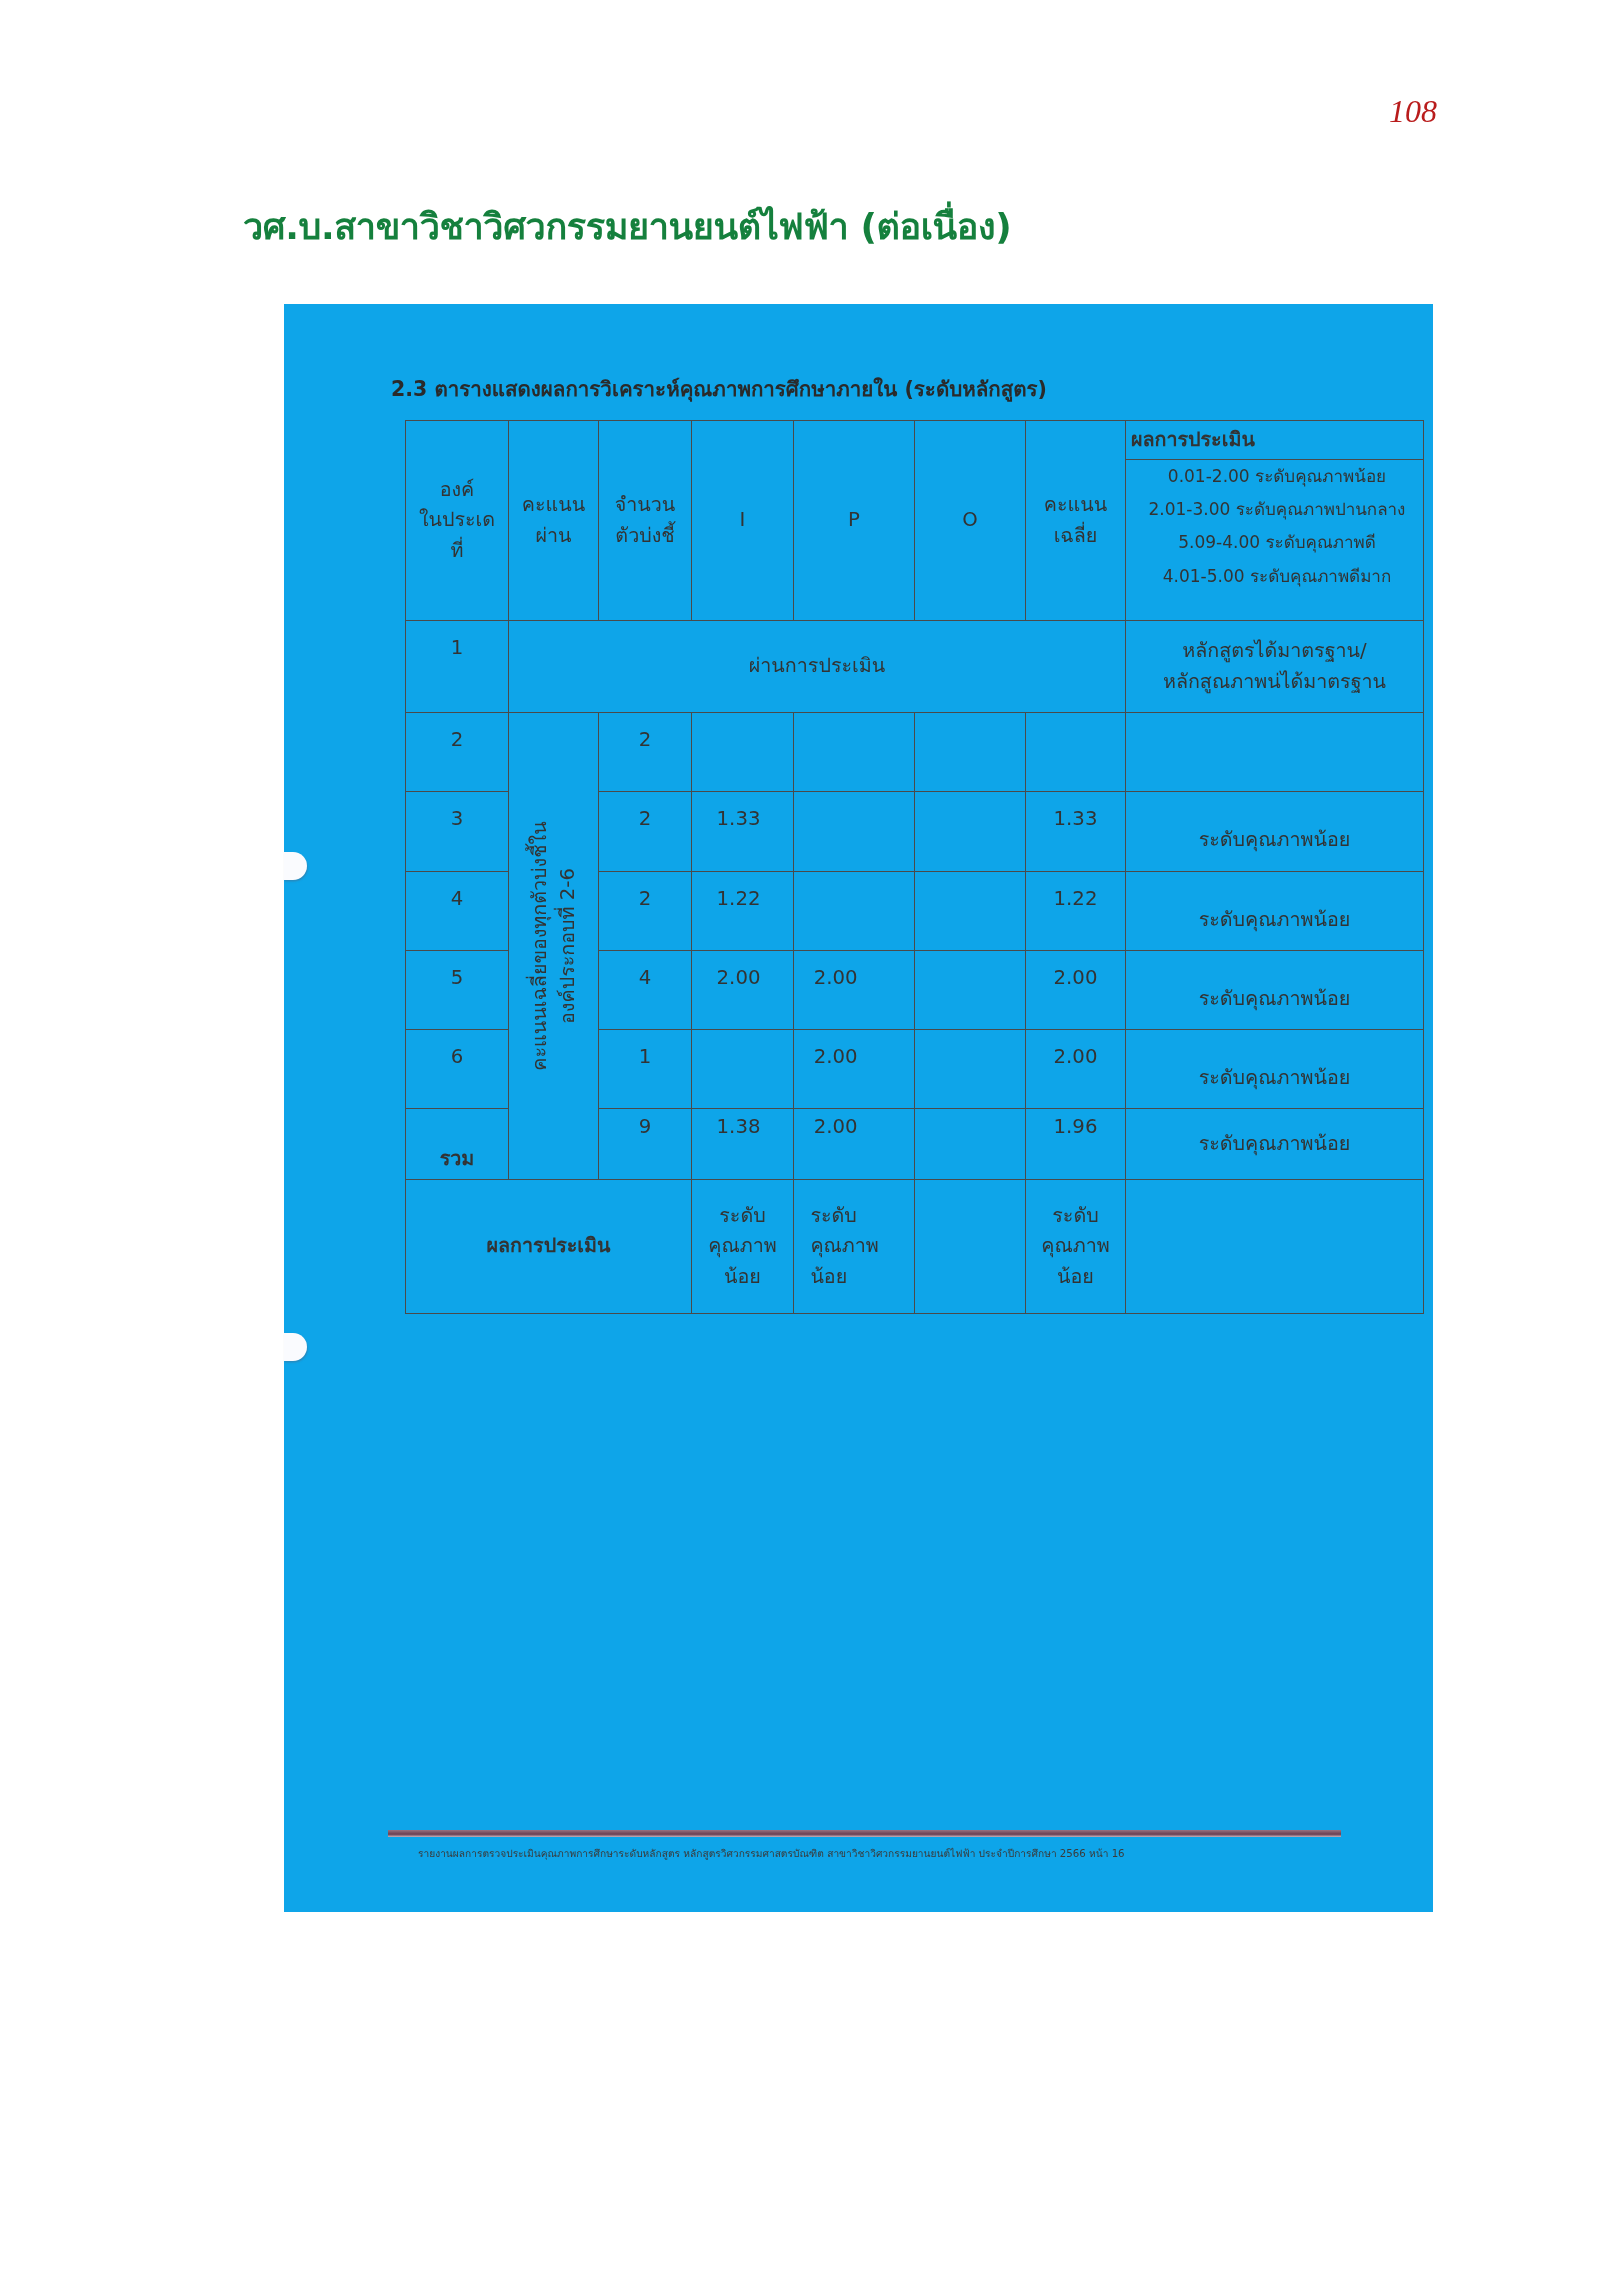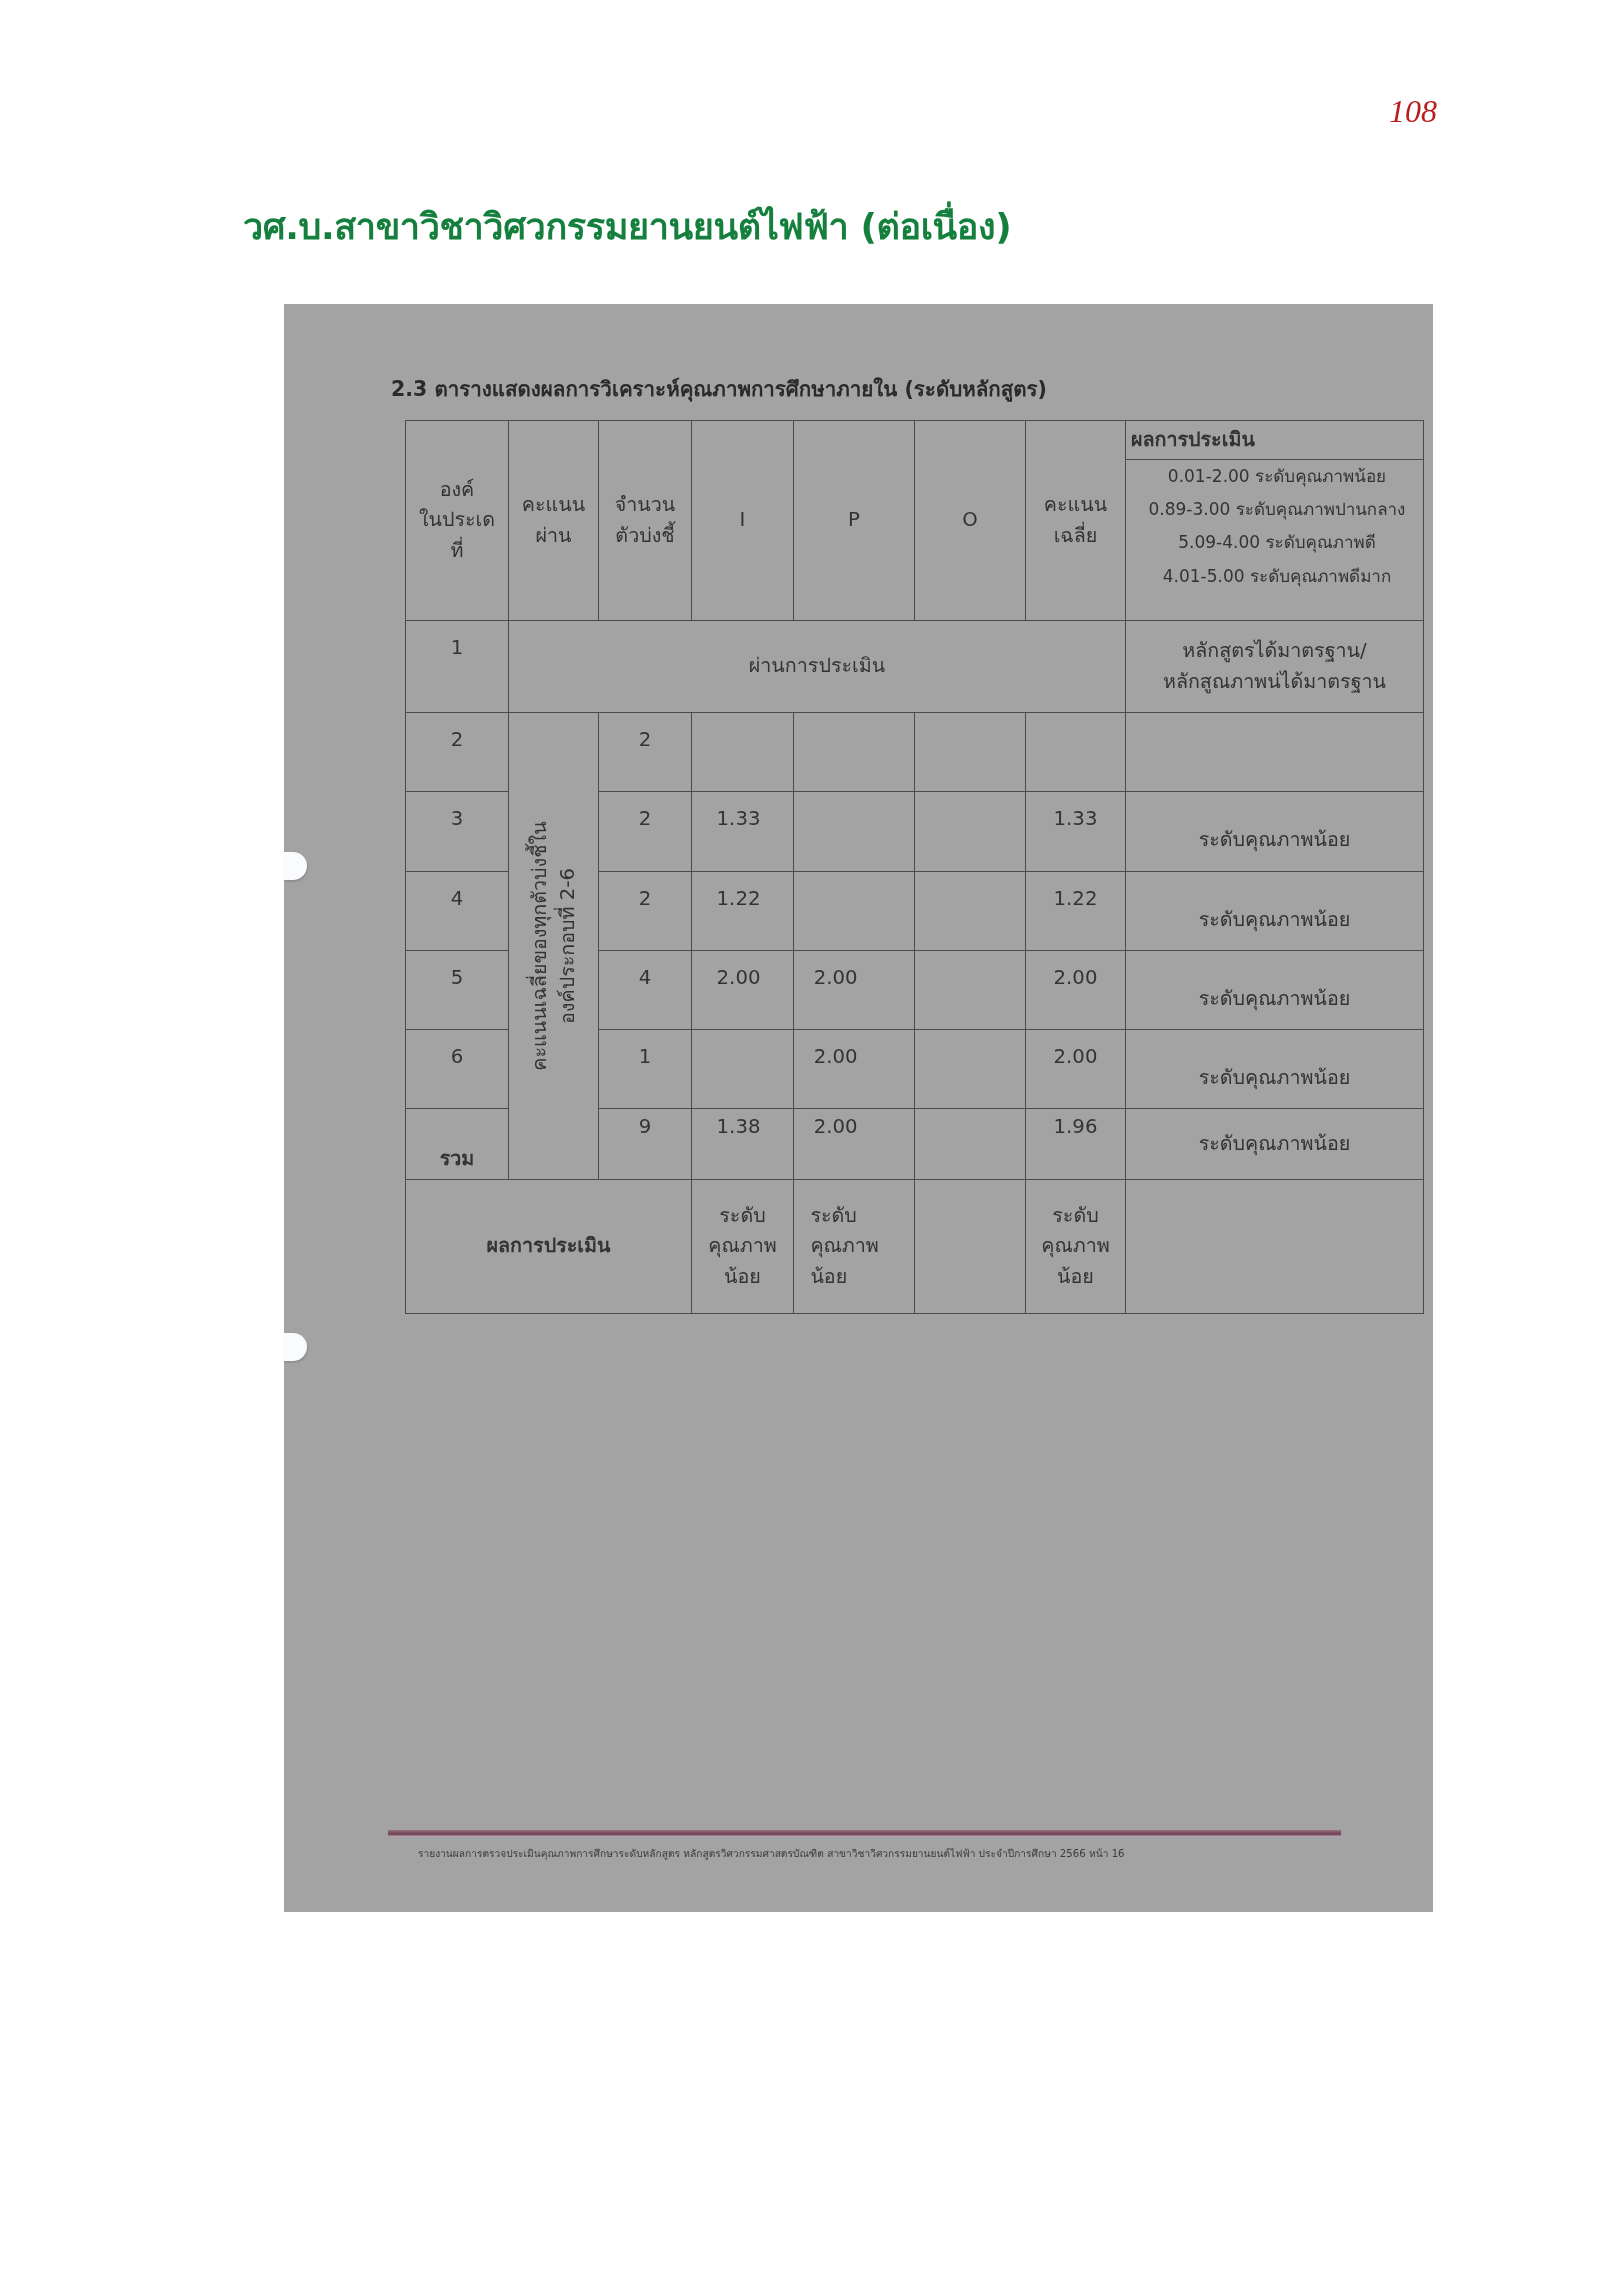--- a/index.html
+++ b/index.html
@@ -10,21 +10,21 @@
   .page-number {
     position: absolute; left: 1389px; top: 93px; font-size: 32px;
     font-family: "Liberation Serif", "DejaVu Serif", serif; color: #b91c1c; font-style: italic;
   }
   .page-heading {
     position: absolute; left: 243px; top: 198px; font-size: 36px; font-weight: bold; color: #15803d;
     font-family: "DejaVu Sans", sans-serif; letter-spacing: -0.4px;
   }
   .scan {
     position: absolute; left: 284px; top: 304px; width: 1149px; height: 1608px;
-    background: #a3a3a3;
+    background: #0ea5e9;
   }
   .punch { position: absolute; left: 0; width: 23px; height: 28px; background: #fafbfe;
     border-radius: 0 14.8px 14.8px 0; box-shadow: 0.8px 1.6px 1.6px rgba(90,90,110,0.35); }
   .punch.p1 { top: 548px; }
   .punch.p2 { top: 1029px; }
   .scan-title {
     position: absolute; left: 107px; top: 68px; font-size: 20.5px; font-weight: bold; color: #2a2a2a;
   }
   table.eval {
     position: absolute; left: 121px; top: 116px; width: 1017px; height: 891px;
@@ -95,21 +95,21 @@
       <td>I</td>
       <td>P</td>
       <td>O</td>
       <td>
         <div>คะแนน</div>
         <div>เฉลี่ย</div>
       </td>
       <td style="vertical-align:top; padding:0;">
         <span class="eval-header" style="border-bottom:1.6px solid #4a4a4a; padding:3.3px 4.9px;">ผลการประเมิน</span>
         <span class="scale-line">0.01-2.00 ระดับคุณภาพน้อย</span>
-        <span class="scale-line">0.89-3.00 ระดับคุณภาพปานกลาง</span>
+        <span class="scale-line">2.01-3.00 ระดับคุณภาพปานกลาง</span>
         <span class="scale-line">5.09-4.00 ระดับคุณภาพดี</span>
         <span class="scale-line">4.01-5.00 ระดับคุณภาพดีมาก</span>
       </td>
     </tr>
 
     <tr style="height:92px">
       <td class="top">1</td>
       <td colspan="6">ผ่านการประเมิน</td>
       <td>
         <div>หลักสูตรได้มาตรฐาน/</div>

